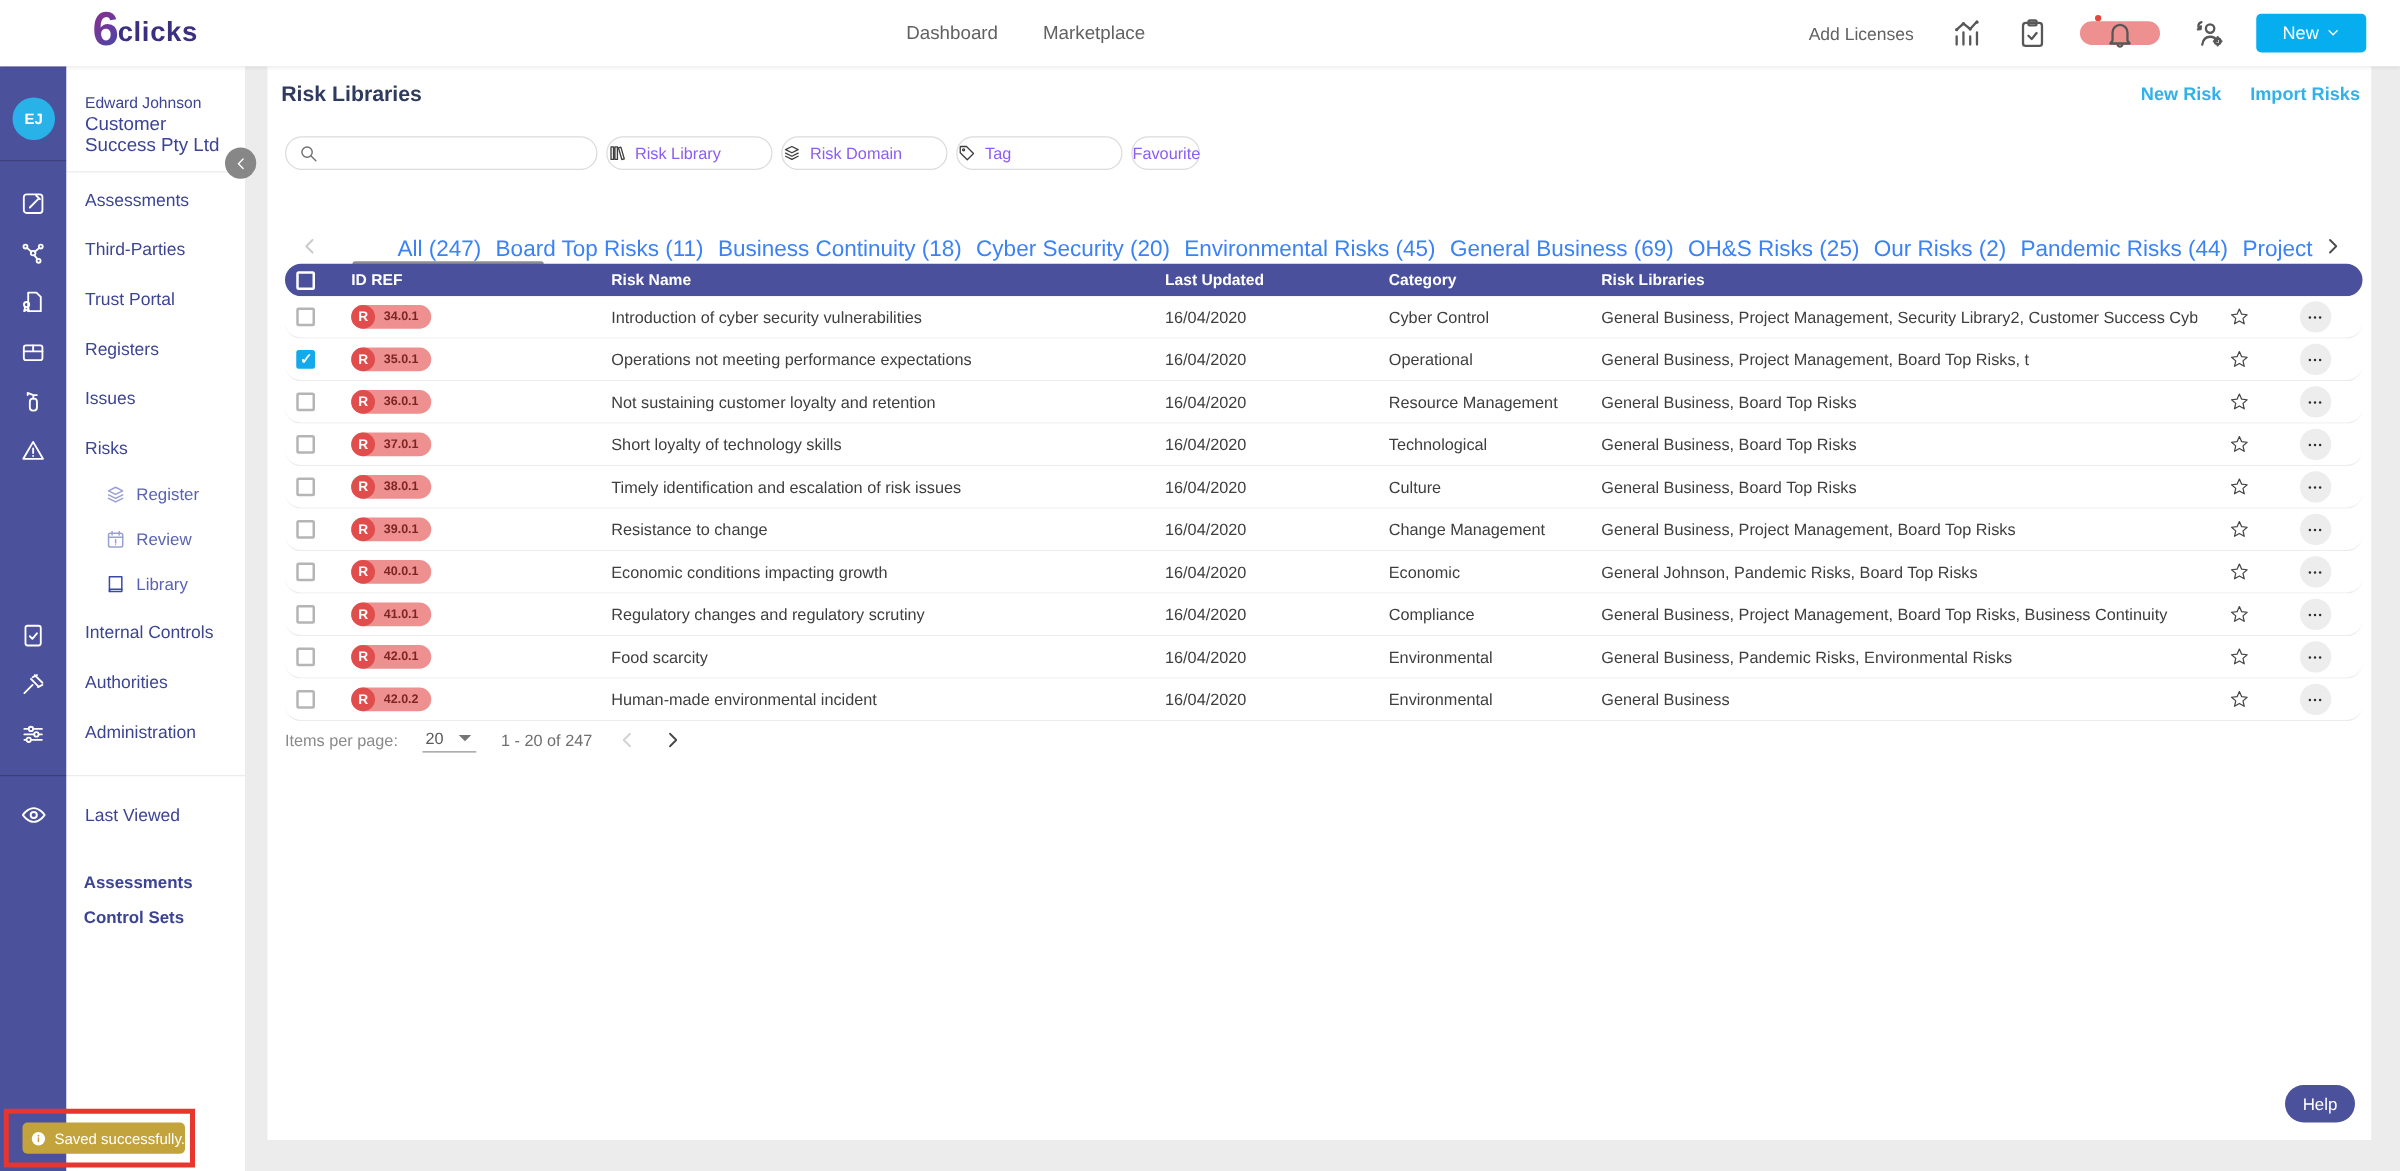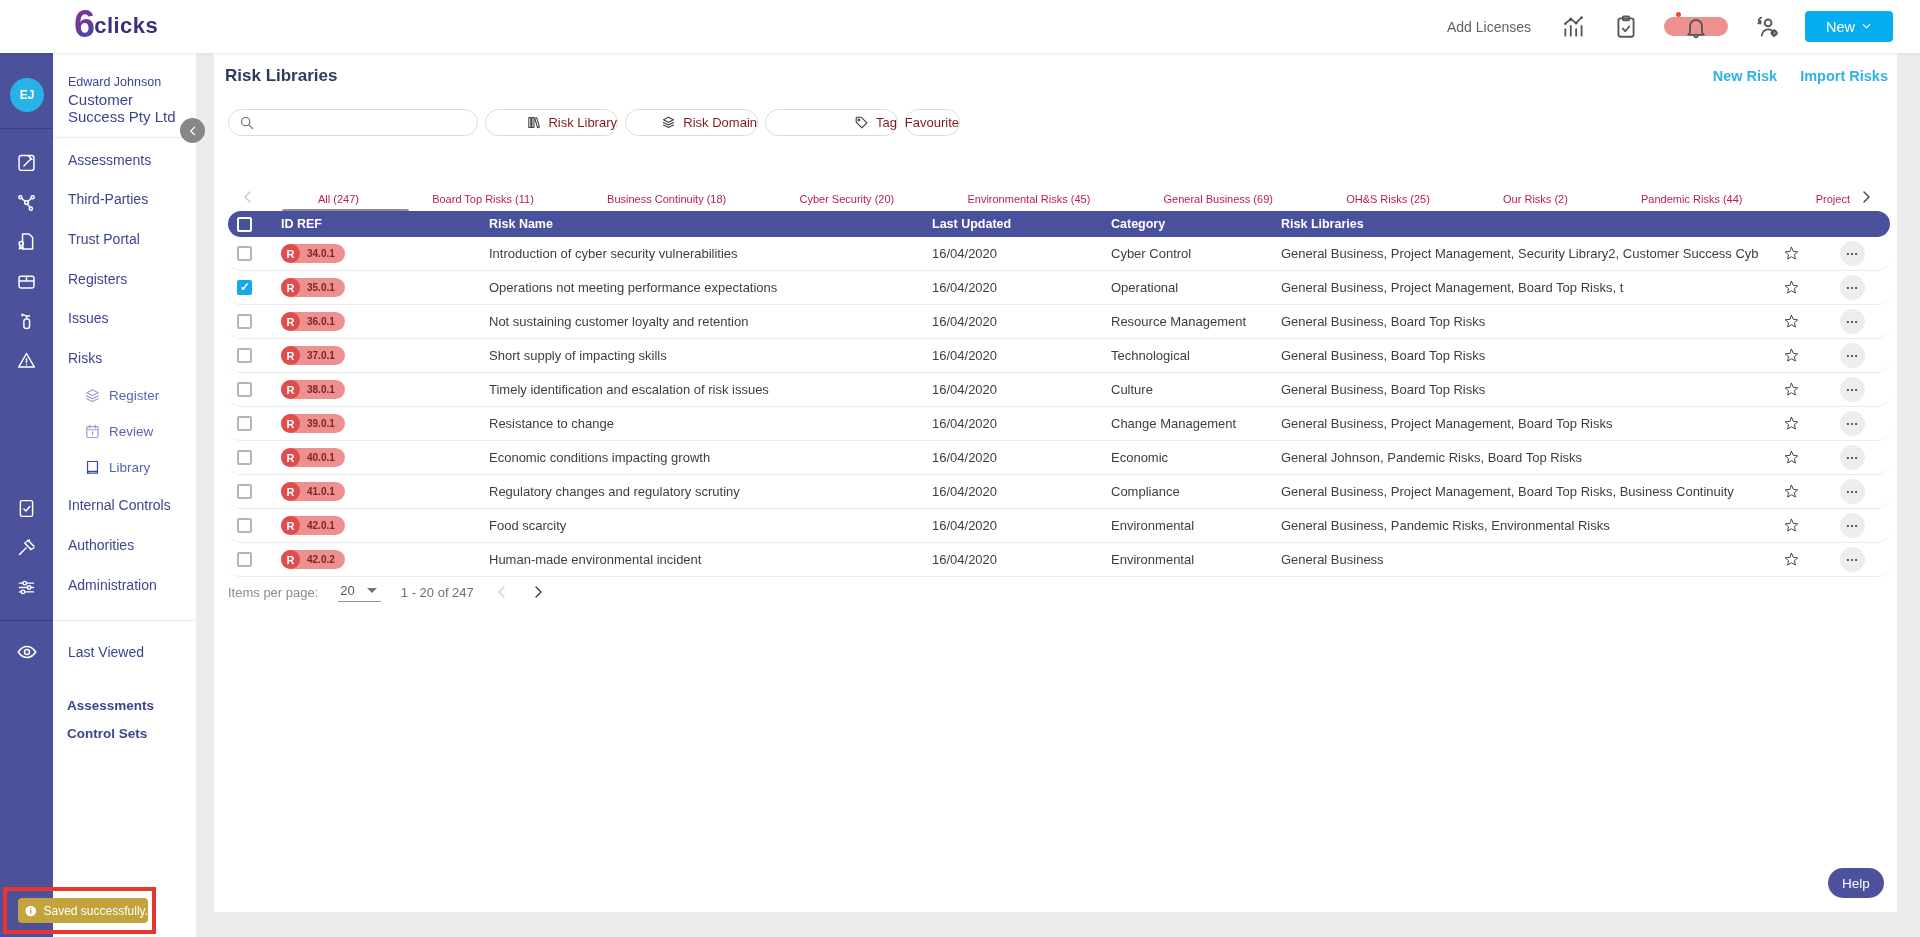--- a/index.html
+++ b/index.html
@@ -68,29 +68,29 @@
   .page-head { position:absolute; left:0; top:0; width:100%; height:46px; display:flex; align-items:center; }
   .page-title { font-size:17px; font-weight:700; color:#2f3a5f; margin-left:11px; }
   .page-actions { margin-left:auto; margin-right:9px; display:flex; gap:23px; }
   .page-actions .action-link { font-size:14.5px; font-weight:700; color:#33b0e8; }
 
   .filters { position:absolute; left:14px; top:55px; height:28px; display:flex; gap:7px; align-items:center; }
   .searchbox { width:250px; height:27px; border:1px solid #dcdcdc; border-radius:14px; background:#fff; position:relative; }
   .searchbox i.ic { position:absolute; left:10px; top:5px; width:16px; height:16px; color:#6f6f6f; }
   .searchbox input { position:absolute; left:32px; top:1px; width:210px; height:23px; border:none; outline:none; font-size:13px; background:transparent; }
   .chip { height:27px; border:1px solid #dcdcdc; border-radius:14px; background:#fff; display:flex; align-items:center;
-    justify-content:flex-end; gap:7px; font-size:13px; color:#7f1d1d; }
+    justify-content:flex-start; gap:7px; font-size:13px; color:#8b5cf6; }
   .chip i.ic { width:15px; height:15px; color:#3e3e3e; }
   .chip.c0,.chip.c1,.chip.c2 { width:133px; }
   .chip.c3 { width:55px; }
 
   .tab-prev { position:absolute; left:26px; top:136px; width:16px; height:16px; color:#c9c9c9; }
   .tab-next { position:absolute; right:23px; top:136px; width:16px; height:16px; color:#4a4a4a; }
   .tabs { position:absolute; left:104px; right:47px; top:133px; height:26px; display:flex; justify-content:space-between; align-items:center; }
-  .tab { font-size:11px; color:#be185d; position:relative; height:26px; display:flex; align-items:center; white-space:nowrap; }
+  .tab { font-size:18px; color:#3b82f6; position:relative; height:26px; display:flex; align-items:center; white-space:nowrap; }
   .tab.active::after { content:""; position:absolute; left:-36px; right:-50px; bottom:-1px; height:4px; background:#8f8f8f; border-radius:2px 2px 0 0; }
 
   .cols { display:grid; grid-template-columns:44px 208px 443px 179px 170px 477px 66px 56px; align-items:center; padding-left:9px;border-radius:13px; }
   .thead { position:absolute; left:14px; top:158px; width:1662px; height:26px; background:#4b509c; color:#fff; font-size:12.5px; font-weight:700; }
   .tbody { position:absolute; left:14px; top:184px; width:1662px; }
   .trow { height:34px; border-bottom:1px solid #ececec; font-size:13px; color:#3e3e3e; background:#fff; }
   .cb { width:15px; height:15px; border:2px solid #b5b5b5; border-radius:2px; background:#fff; cursor:pointer; position:relative; }
   .thead .cb { border-color:#fff; background:transparent; }
   .cb.checked { background:#14a9ea; border-color:#14a9ea; }
   .cb.checked::after { content:"✓"; position:absolute; left:1px; top:-2px; color:#fff; font-size:12px; font-weight:700; }
@@ -124,20 +124,25 @@
   .toast-msg { color:#fff; font-size:12px; white-space:nowrap; }
 </style>
 </head>
 <body>
 
 <header class="topbar">
   <div class="logo">
     <span class="logo-mark">6</span>
     <span class="logo-name">clicks</span>
   </div>
+  <nav class="main-nav">
+
+  <span class="nav-link c0">Dashboard</span>
+      <span class="nav-link c1">Marketplace</span>
+    </nav>
   <div class="hright">
     <span class="add-lic">Add Licenses</span>
     <span style="display:flex;gap:25px;align-items:center;">
 
         <button class="hicon c0">
           <i class="ic">
             <svg viewBox="0 0 24 24" fill="none" stroke="currentColor" stroke-width="1.7" stroke-linecap="round" stroke-linejoin="round">
               <path d="M4 14v6M9 11v9M14 14v6M19 11v9"></path>
               <path d="M4 9l5-4.5 5 4 5-5.5"></path>
               <circle cx="4" cy="9" r="1.2" fill="currentColor" stroke="none"></circle>
@@ -614,21 +619,21 @@
       </div>
 
       <div class="trow cols c3">
         <span class="cb rowcb"></span>
         <span>
           <span class="badge">
             <span class="r">R</span>
             <span class="num">37.0.1</span>
           </span>
         </span>
-        <span class="cell">Short supply of impacting skills</span>
+        <span class="cell">Short loyalty of technology skills</span>
         <span class="cell">16/04/2020</span>
         <span class="cell">Technological</span>
         <span class="cell">General Business, Board Top Risks</span>
         <button class="star-btn">
           <i class="ic">
             <svg viewBox="0 0 24 24" fill="none" stroke="currentColor" stroke-width="1.7" stroke-linecap="round" stroke-linejoin="round">
               <path d="M12 3.2l2.6 5.8 6.2.6-4.7 4.1 1.4 6.1L12 16.6 6.5 19.8l1.4-6.1-4.7-4.1 6.2-.6z" stroke-width="1.4"></path>
             </svg>
           </i>
         </button>

